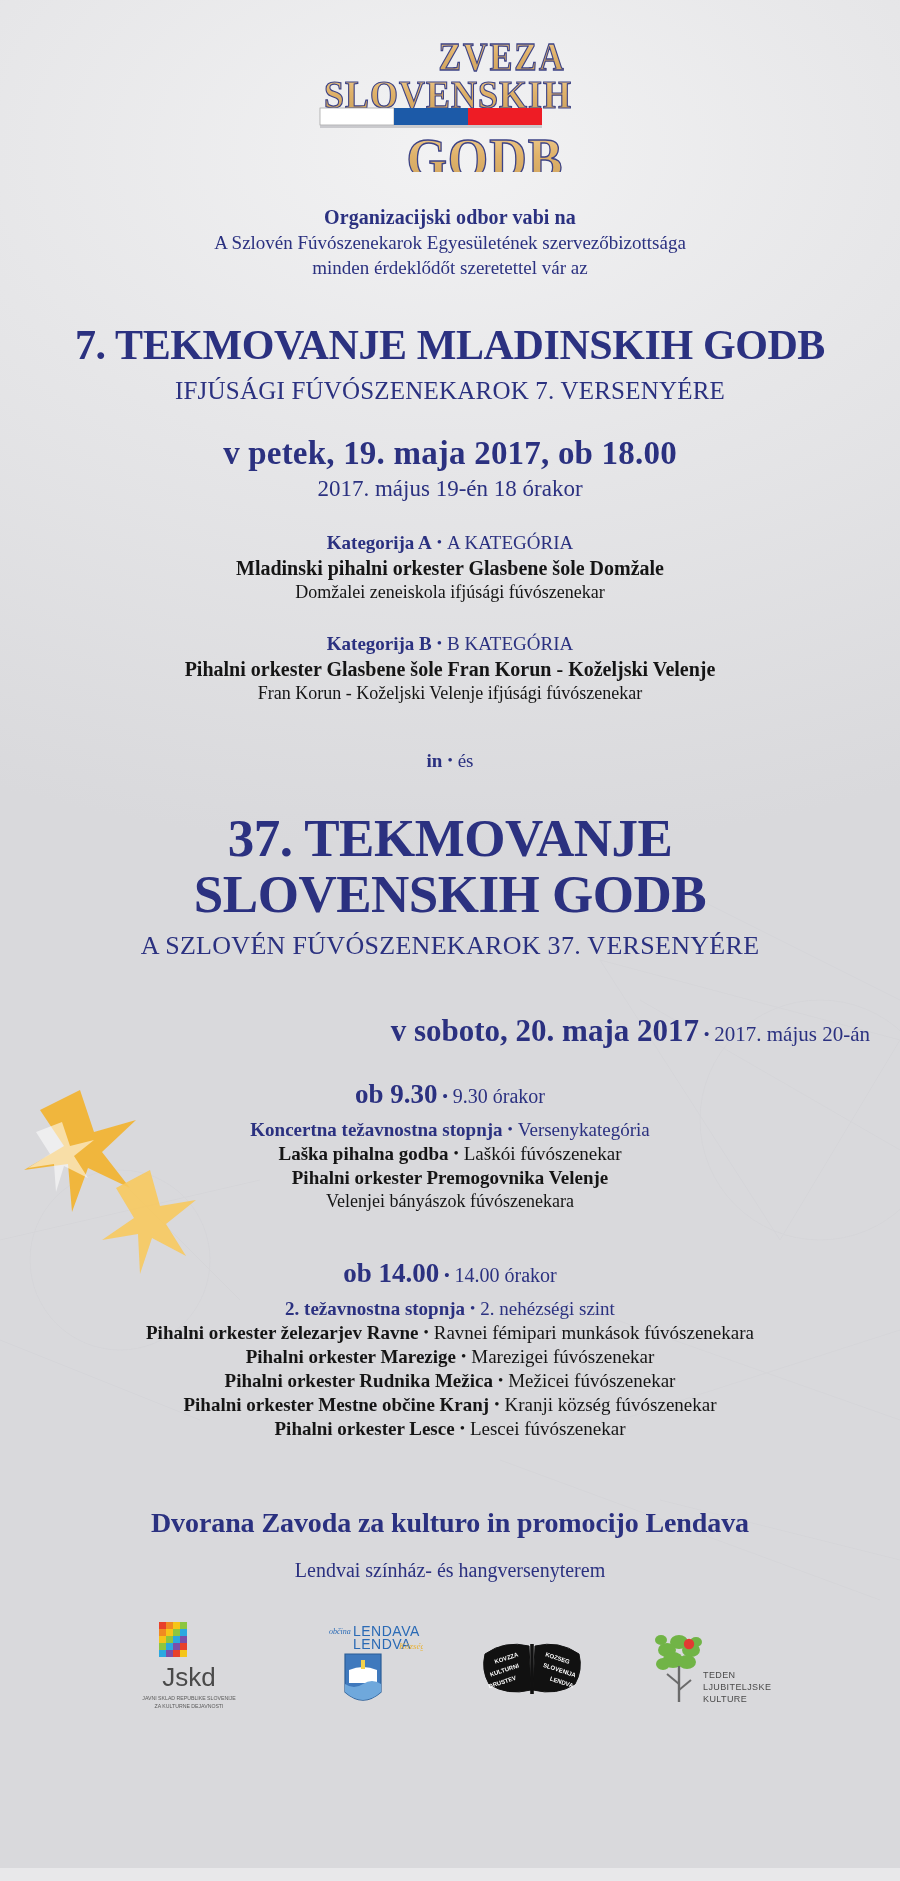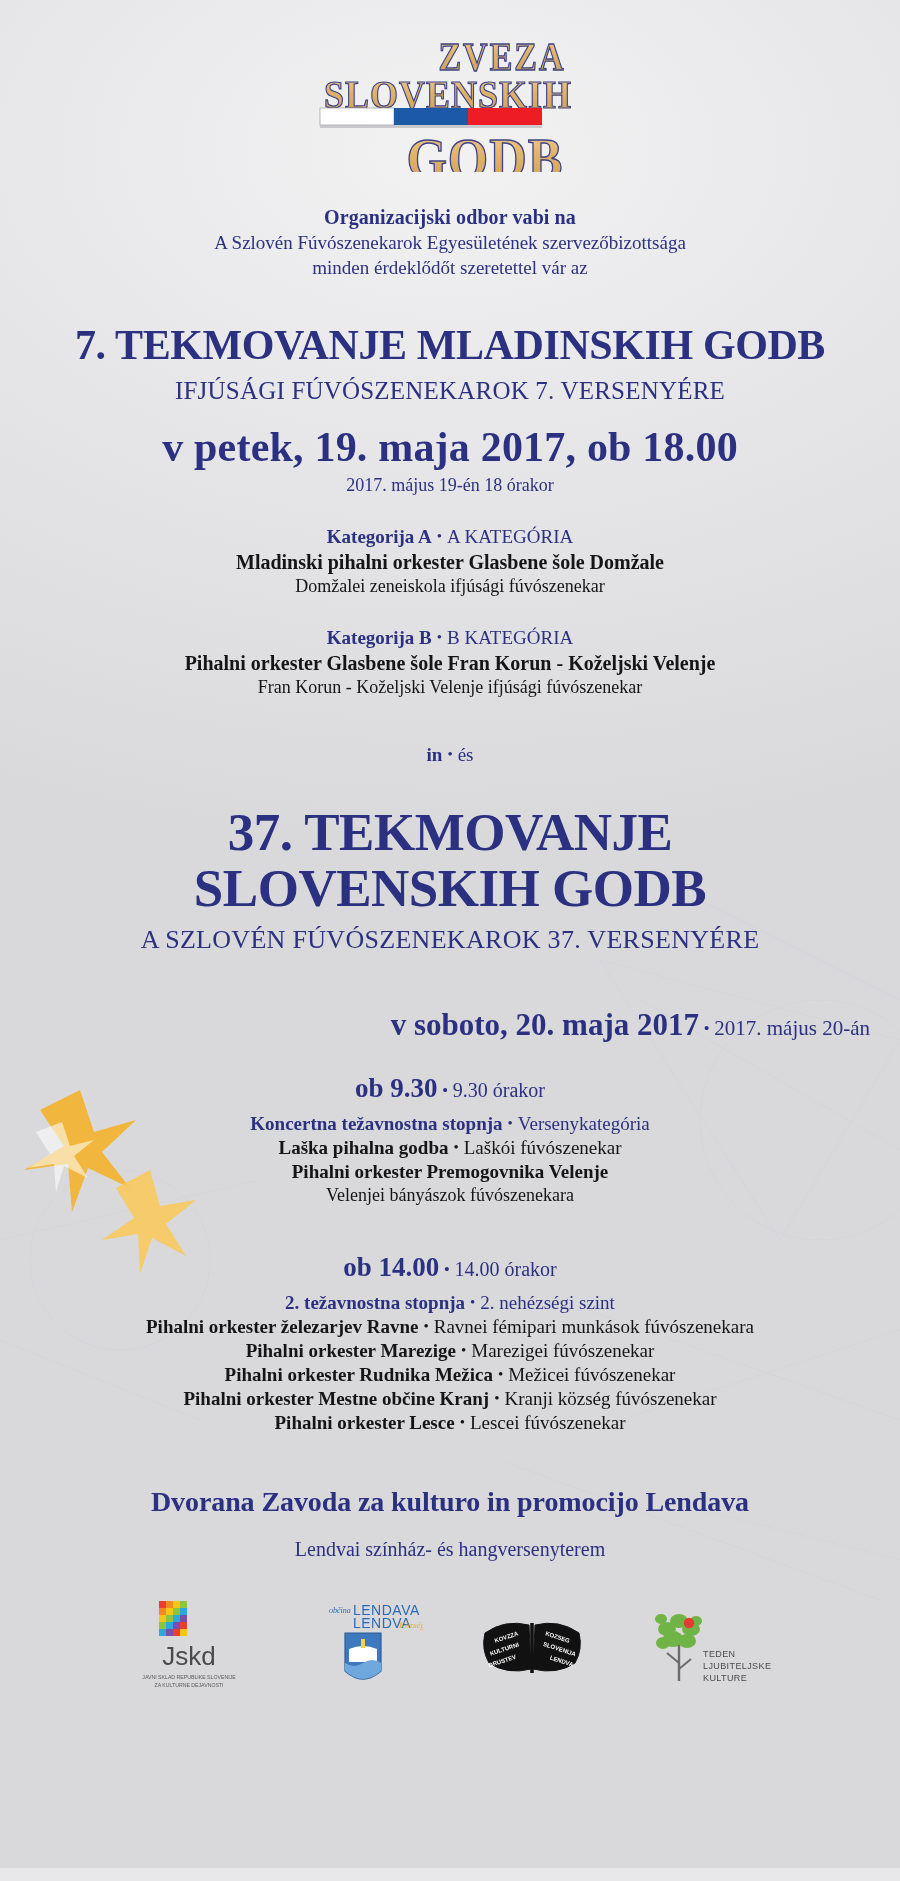--- a/index.html
+++ b/index.html
@@ -80,28 +80,28 @@
     line-height: 1.05;
   }
   .title-sub {
     font-size: 25px;
     color: #2b3180;
     margin-top: 10px;
     letter-spacing: .2px;
   }
 
   .date-big {
-    font-size: 42px;
-    font-weight: bold;
-    color: #2b3180;
-    margin-top: 18px;
+    font-size: 33px;
+    font-weight: bold;
+    color: #2b3180;
+    margin-top: 30px;
     letter-spacing: .2px;
   }
   .date-small {
-    font-size: 18px;
+    font-size: 23px;
     color: #2b3180;
     margin-top: 4px;
   }
 
   .cat-head {
     font-size: 19px;
     color: #2b3180;
     margin-top: 30px;
   }
   .cat-head b { font-weight: bold; }
@@ -176,21 +176,21 @@
     color: #151515;
     margin-top: 2px;
   }
   .band-row b { font-weight: bold; }
   .band-row .hu-inline { font-weight: normal; }
 
   .venue {
     font-size: 28px;
     font-weight: bold;
     color: #2b3180;
-    margin-top: 52px;
+    margin-top: 67px;
     letter-spacing: -0.1px;
   }
   .venue-hu {
     font-size: 20px;
     color: #2b3180;
     margin-top: 20px;
   }
 
   
   .footer-logos {

